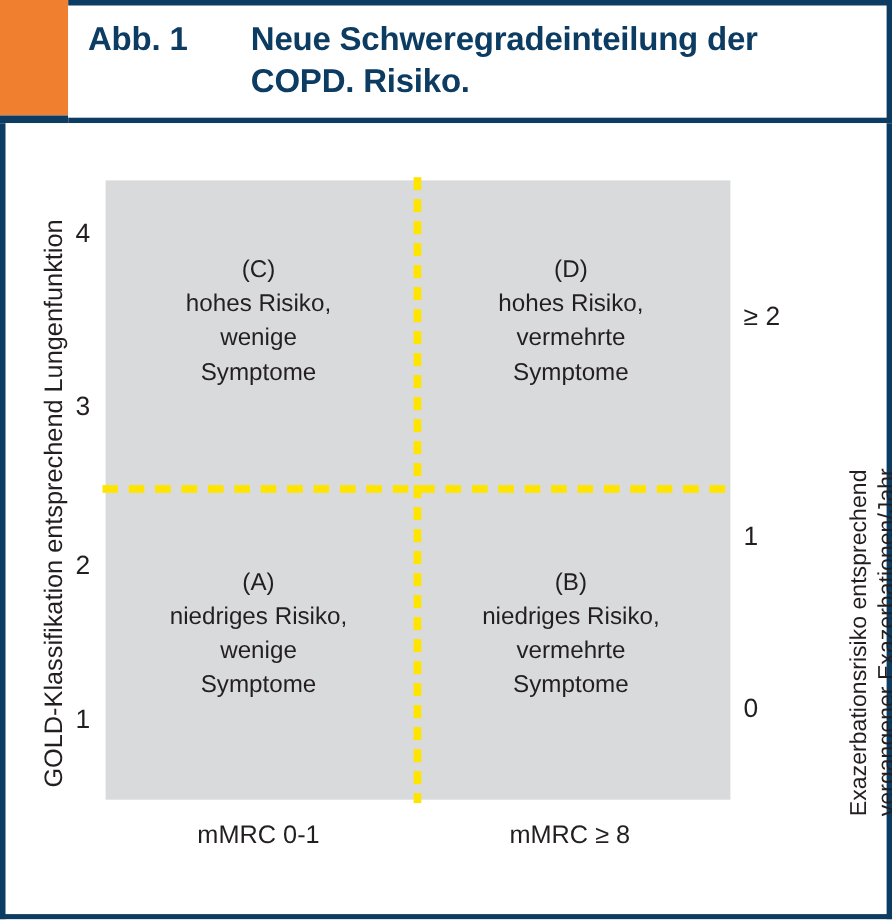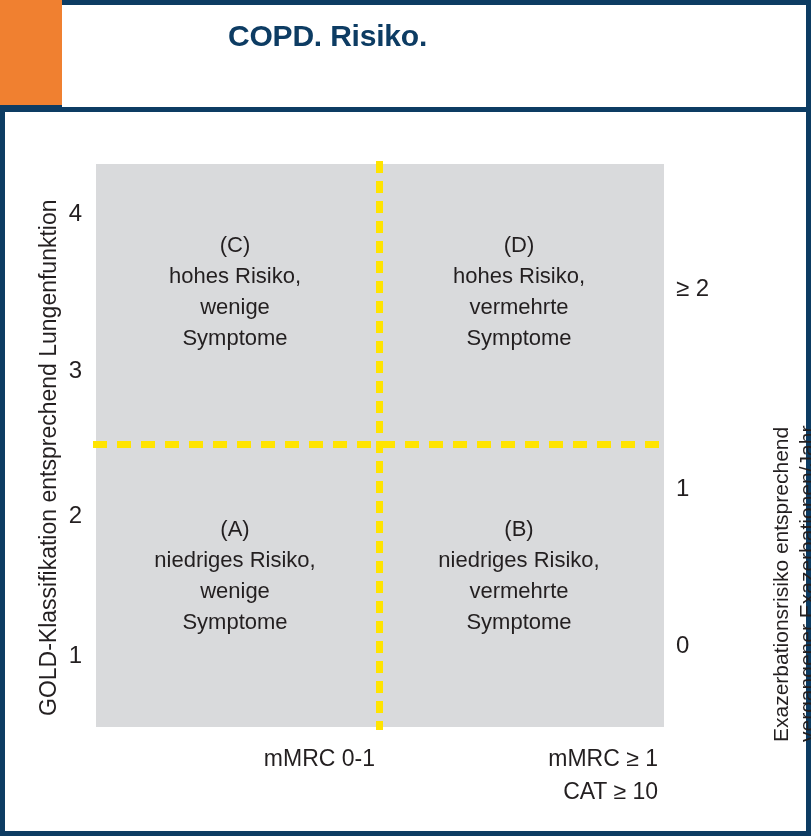--- a/index.html
+++ b/index.html
@@ -179,40 +179,41 @@
     top: 742px;
     transform: rotate(-90deg);
     font-size: 21px;
     line-height: 26px;
   }
   .axis-title-right .ar-line { display: block; }
 
   
   .xlab {
     position: absolute;
-    text-align: right;
+    text-align: center;
     color: #231F20;
     font-size: 23px;
     line-height: 33px;
     width: 280px;
   }
   .xlab .x-line { display: block; white-space: nowrap; }
   .xlab-left { left: 95px; top: 742px; }
   .xlab-right { left: 378px; top: 742px; }
 </style>
 </head>
 <body>
 
 <div class="figure">
 
   <div class="header-band">
     <div class="header-orange"></div>
     <div class="header-underline"></div>
     <div class="header-box"></div>
     <div class="header-title">
+      <span class="ttl-row"><span class="ttl-label">Abb. 1</span><span>Neue Schweregradeinteilung der</span></span>
       <span class="ttl-row"><span class="ttl-label"></span><span>COPD. Risiko.</span></span>
     </div>
   </div>
 
   <div class="body-frame"></div>
 
   <div class="plot-area"></div>
 
   <div class="divider-v"></div>
   <div class="divider-h"></div>
@@ -263,17 +264,16 @@
   <div class="axis-title axis-title-right">
     <span class="ar-line">Exazerbationsrisiko entsprechend</span>
     <span class="ar-line">vergangener Exazerbationen/Jahr</span>
   </div>
 
   <div class="xlab xlab-left">
     <span class="x-line">mMRC 0-1</span>
   </div>
 
   <div class="xlab xlab-right">
-    <span class="x-line">mMRC ≥ 1</span>
-    <span class="x-line">CAT ≥ 10</span>
+    <span class="x-line">mMRC ≥ 8</span>
   </div>
 
 </div>
 
 </body></html>

